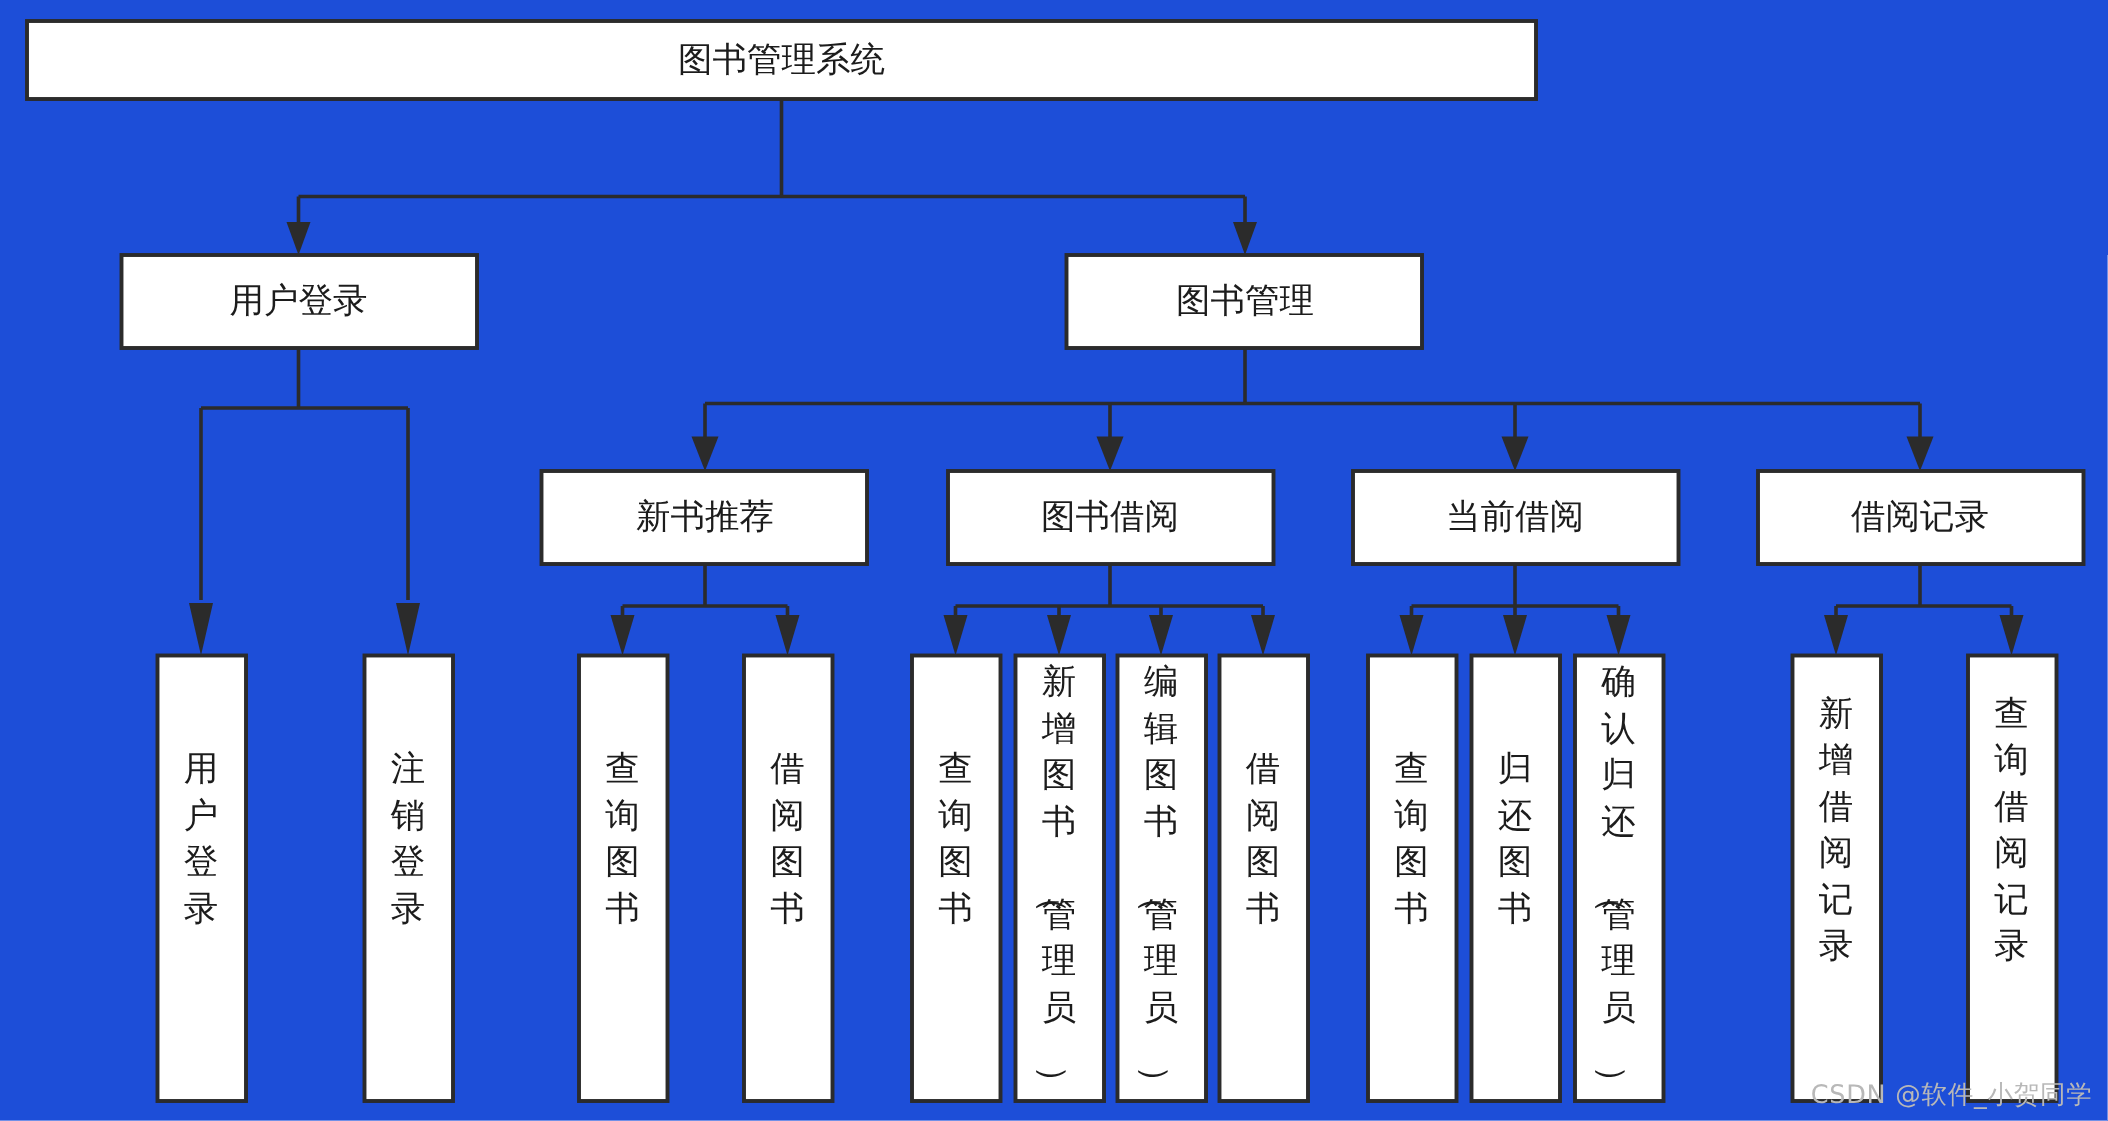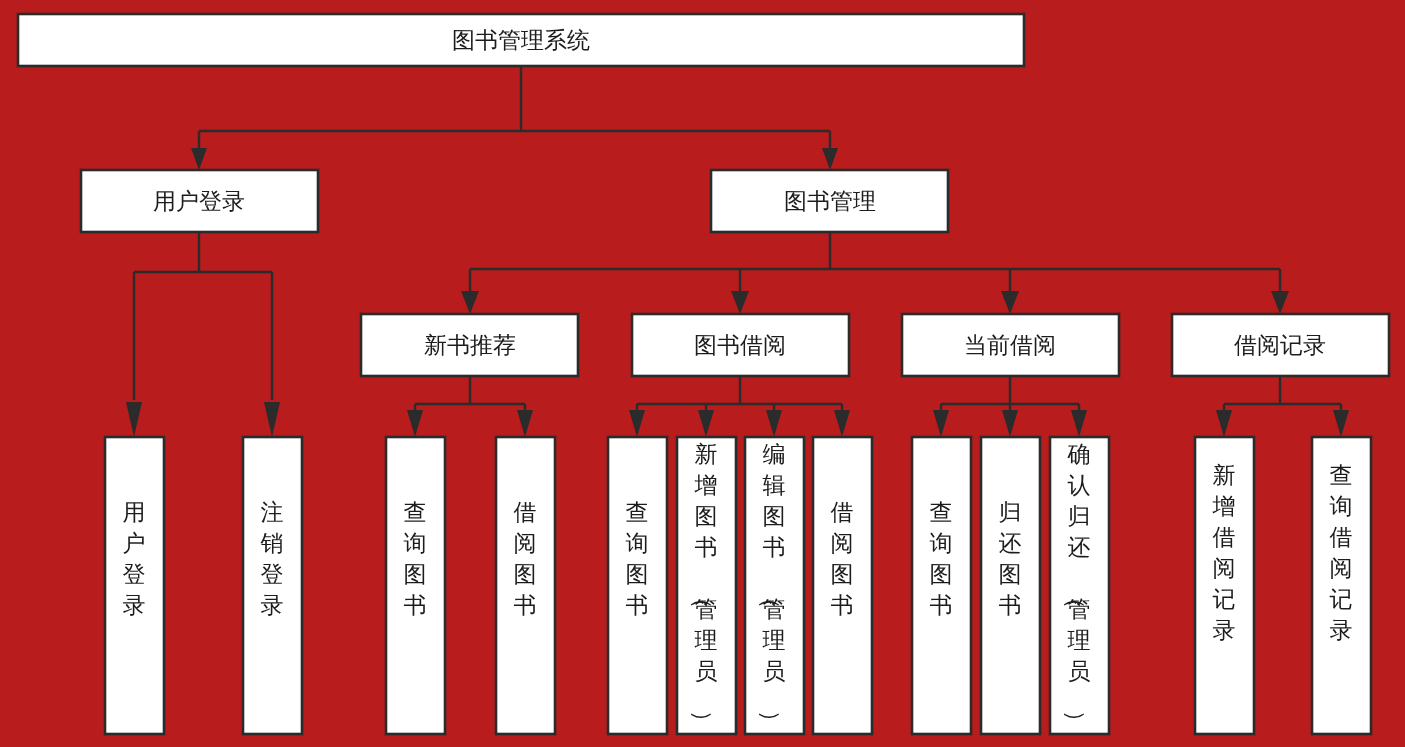--- a/index.html
+++ b/index.html
@@ -11,21 +11,21 @@
   body {
     width: 1405px;
     height: 747px;
     overflow: hidden;
     font-family: "DejaVu Sans", "Liberation Sans", sans-serif;
   }
   #diagram-root {
     position: relative;
     width: 1405px;
     height: 747px;
-    background: #b91c1c;
+    background: #1d4ed8;
   }
   svg#tree-svg {
     position: absolute;
     left: 0;
     top: 0;
     width: 1405px;
     height: 747px;
     display: block;
   }
   .node-box {
@@ -222,14 +222,15 @@
       <rect class="node-box" x="1195" y="437" width="59" height="297"></rect>
       <text class="node-label-v" x="1224" y="483"><tspan x="1224" y="483">新</tspan><tspan x="1224" y="514">增</tspan><tspan x="1224" y="545">借</tspan><tspan x="1224" y="576">阅</tspan><tspan x="1224" y="607">记</tspan><tspan x="1224" y="638">录</tspan></text>
     </g>
     <g>
       <rect class="node-box" x="1312" y="437" width="59" height="297"></rect>
       <text class="node-label-v" x="1341" y="483"><tspan x="1341" y="483">查</tspan><tspan x="1341" y="514">询</tspan><tspan x="1341" y="545">借</tspan><tspan x="1341" y="576">阅</tspan><tspan x="1341" y="607">记</tspan><tspan x="1341" y="638">录</tspan></text>
     </g>
 
   </svg>
 
+  <div class="watermark">CSDN @软件_小贺同学</div>
 
 </div>
 
 </body></html>

